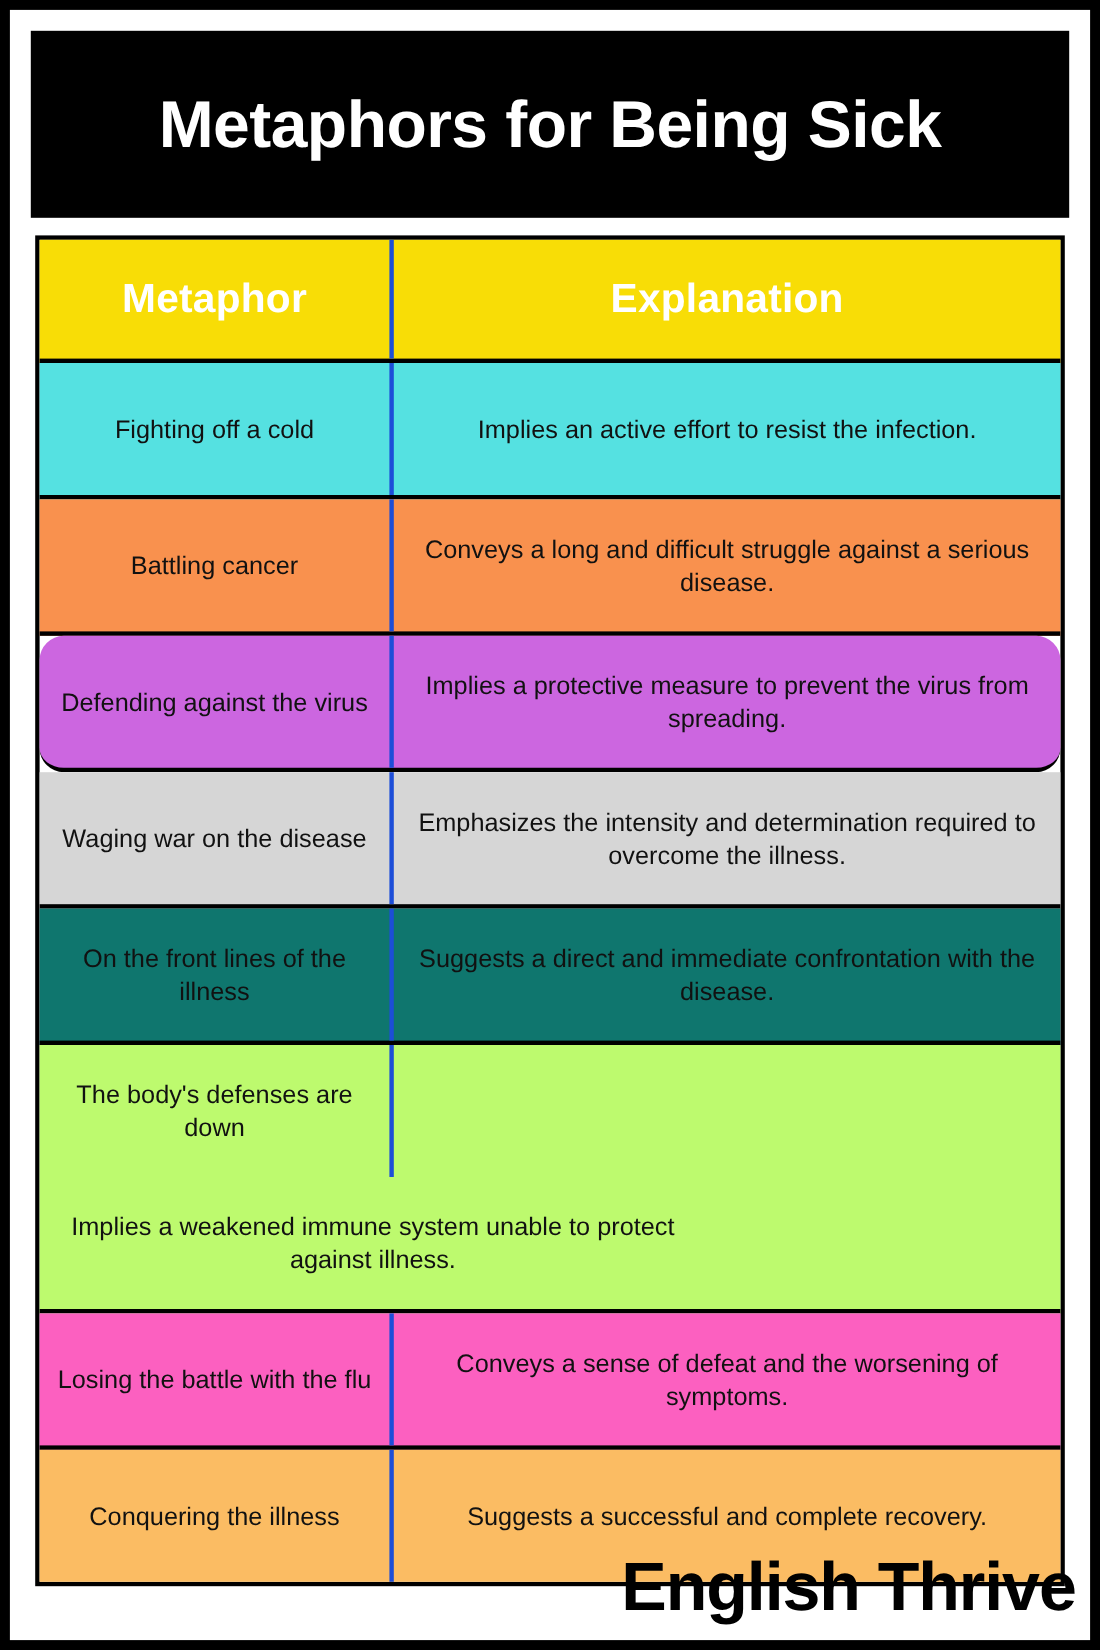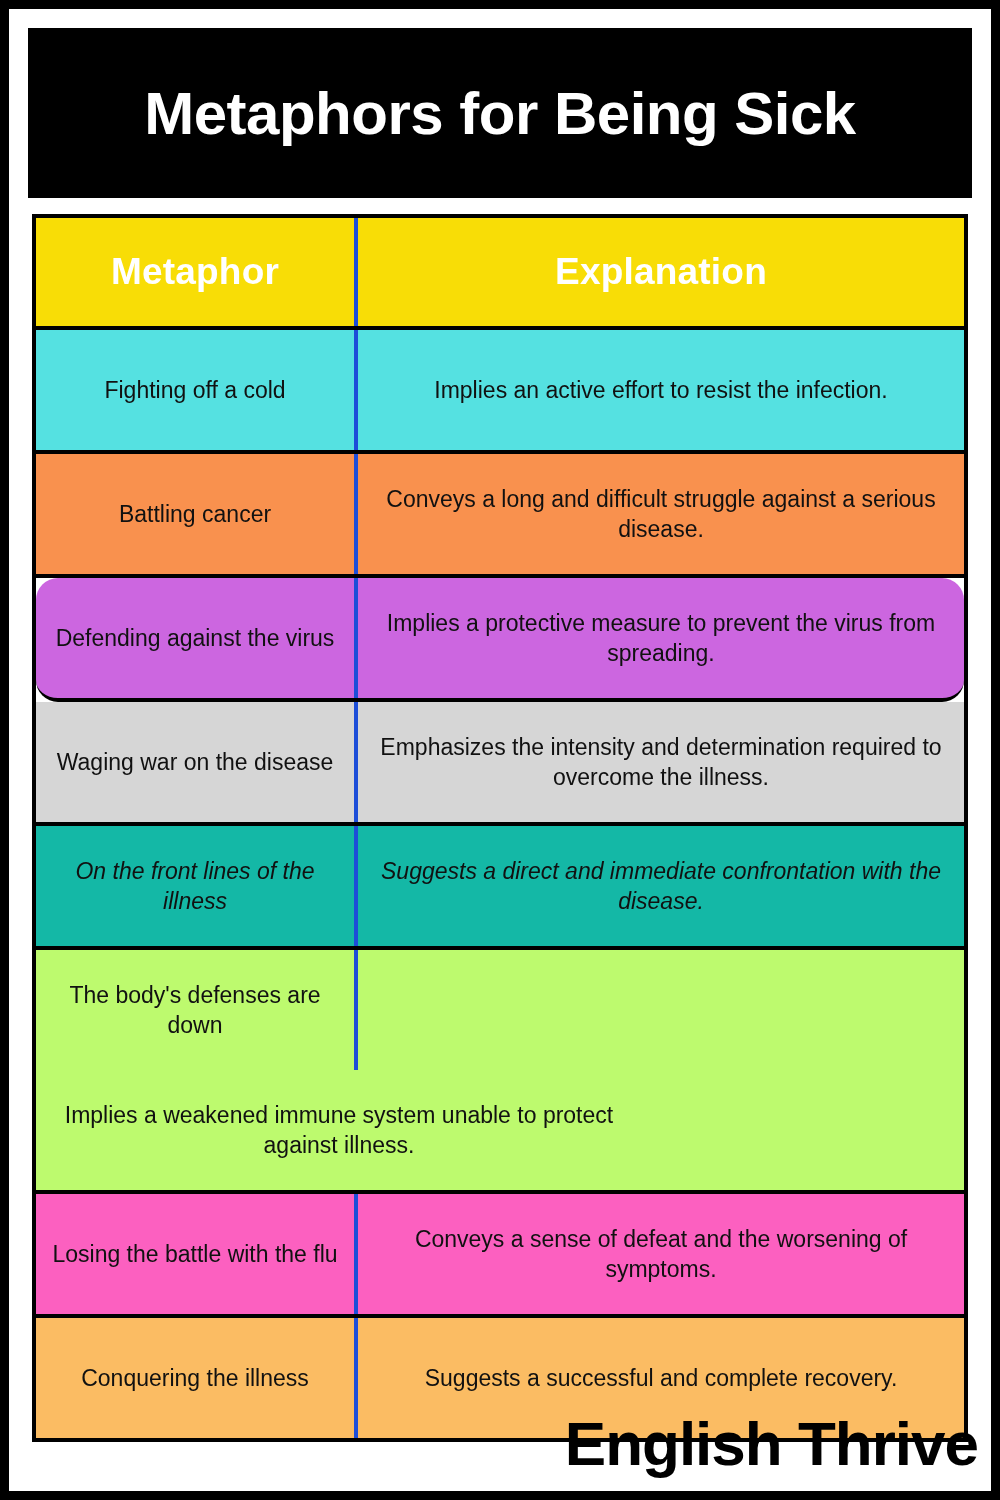--- a/index.html
+++ b/index.html
@@ -129,21 +129,21 @@
           <div class="cell col-explanation">Conveys a long and difficult struggle against a serious disease.</div>
         </div>
         <div class="row" style="background: rgb(204, 102, 224); border-radius: 22px;">
           <div class="cell col-metaphor">Defending against the virus</div>
           <div class="cell col-explanation">Implies a protective measure to prevent the virus from spreading.</div>
         </div>
         <div class="row" style="background: rgb(214, 214, 214);">
           <div class="cell col-metaphor">Waging war on the disease</div>
           <div class="cell col-explanation">Emphasizes the intensity and determination required to overcome the illness.</div>
         </div>
-        <div class="row" style="background: #14b8a6; font-style: italic;">
+        <div class="row" style="background: #0f766e;">
           <div class="cell col-metaphor">On the front lines of the illness</div>
           <div class="cell col-explanation">Suggests a direct and immediate confrontation with the disease.</div>
         </div>
         <div class="row" style="background: rgb(189, 250, 110); flex-direction: column;">
           <div class="cell col-metaphor">The body's defenses are down</div>
           <div class="cell col-explanation">Implies a weakened immune system unable to protect against illness.</div>
         </div>
         <div class="row" style="background: rgb(252, 96, 192); justify-content: flex-end;">
           <div class="cell col-metaphor">Losing the battle with the flu</div>
           <div class="cell col-explanation">Conveys a sense of defeat and the worsening of symptoms.</div>

